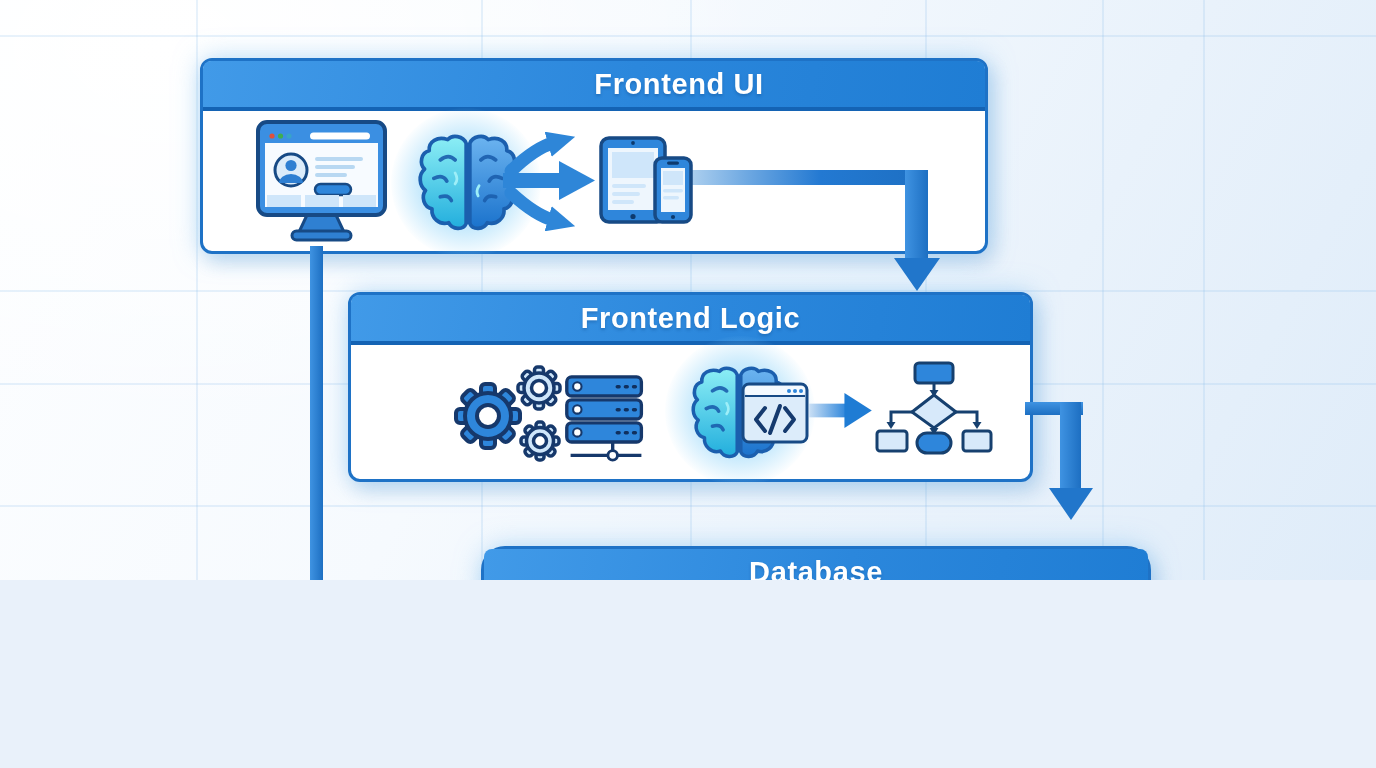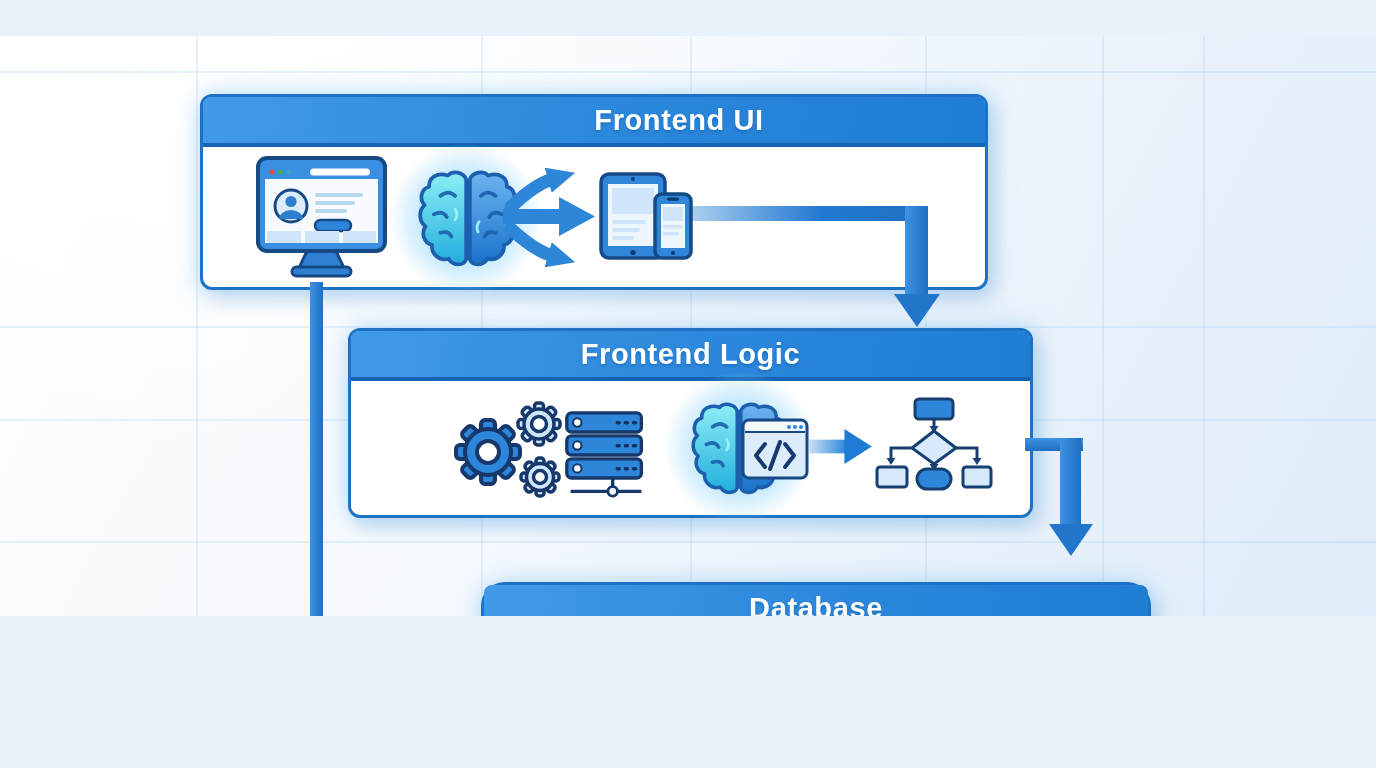--- a/index.html
+++ b/index.html
@@ -2,21 +2,20 @@
 <html style="--header-edge: #1463b4;"><head>
 <meta charset="utf-8">
 <style>
   html,body{margin:0;padding:0;background:#e9f1fa;}
   .stage{
     position:relative;width:1376px;height:580px;overflow:hidden;
     font-family:"Liberation Sans", sans-serif;
     background:
       radial-gradient(1100px 700px at 12% 8%, #ffffff 0%, rgba(255,255,255,0) 55%),
       linear-gradient(118deg,#fdfeff 0%,#f6fafe 40%,#e9f2fb 72%,#dfecf9 100%);
-    margin-top: 36px;
   }
   .gline{position:absolute;background:rgba(140,190,235,.20);}
   .gline.v{width:2px;top:0;bottom:0;}
   .gline.h{height:2px;left:0;right:0;}
 
   .box{
     position:absolute;background:#ffffff;border:3px solid #1e72c6;border-radius:12px;
     box-shadow:0 0 26px rgba(140,200,245,.6), 6px 9px 18px rgba(30,100,170,.18);
   }
   .box-header{

